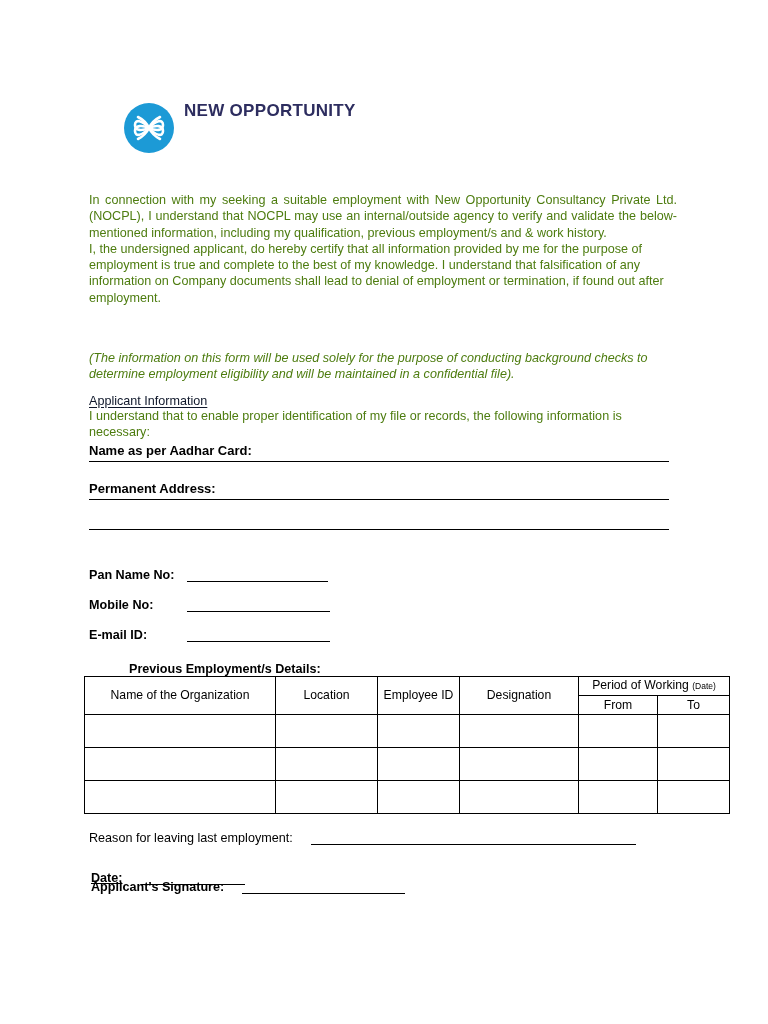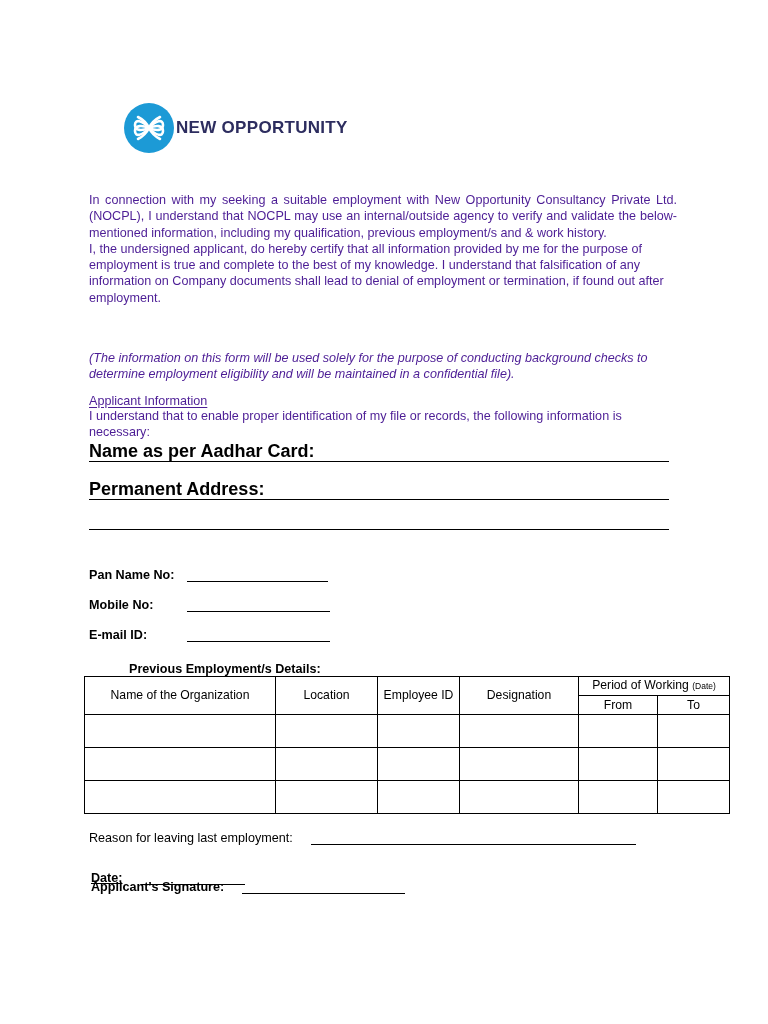--- a/index.html
+++ b/index.html
@@ -24,21 +24,21 @@
     height: 1024px;
     background: #ffffff;
   }
 
   
   .logo-block {
     position: absolute;
     left: 122px;
     top: 101px;
     display: flex;
-    align-items: center;
+    gap: 8px;
   }
   .logo-mark {
     width: 54px;
     height: 54px;
     flex: 0 0 54px;
     display: block;
   }
   .logo-word {
     font-family: "Liberation Sans", sans-serif;
     font-size: 17px;
@@ -66,40 +66,40 @@
   .body-col {
     position: absolute;
     left: 89px;
     top: 192px;
     width: 588px;
   }
   p.para {
     margin: 0;
     font-size: 12.6px;
     line-height: 16.3px;
-    color: #4c1d95;
+    color: #4d7c0f;
   }
   p.justify { text-align: justify; }
   p.italic { font-style: italic; margin-top: 44px; }
 
   .spacer-10 { height: 11px; }
 
   
   .section-head {
     font-size: 12.6px;
-    color: #4c1d95;
+    color: #0f172a;
     text-decoration: underline;
     text-underline-offset: 2px;
     margin: 0;
   }
 
   
   .field-ul {
     position: relative;
-    font-size: 18px;
+    font-size: 13px;
     line-height: 18px;
     font-weight: bold;
     border-bottom: 1.6px solid #000;
     width: 580px;
     padding-bottom: 1px;
     white-space: nowrap;
   }
   .blank-rule {
     border-bottom: 1.6px solid #000;
     width: 580px;

